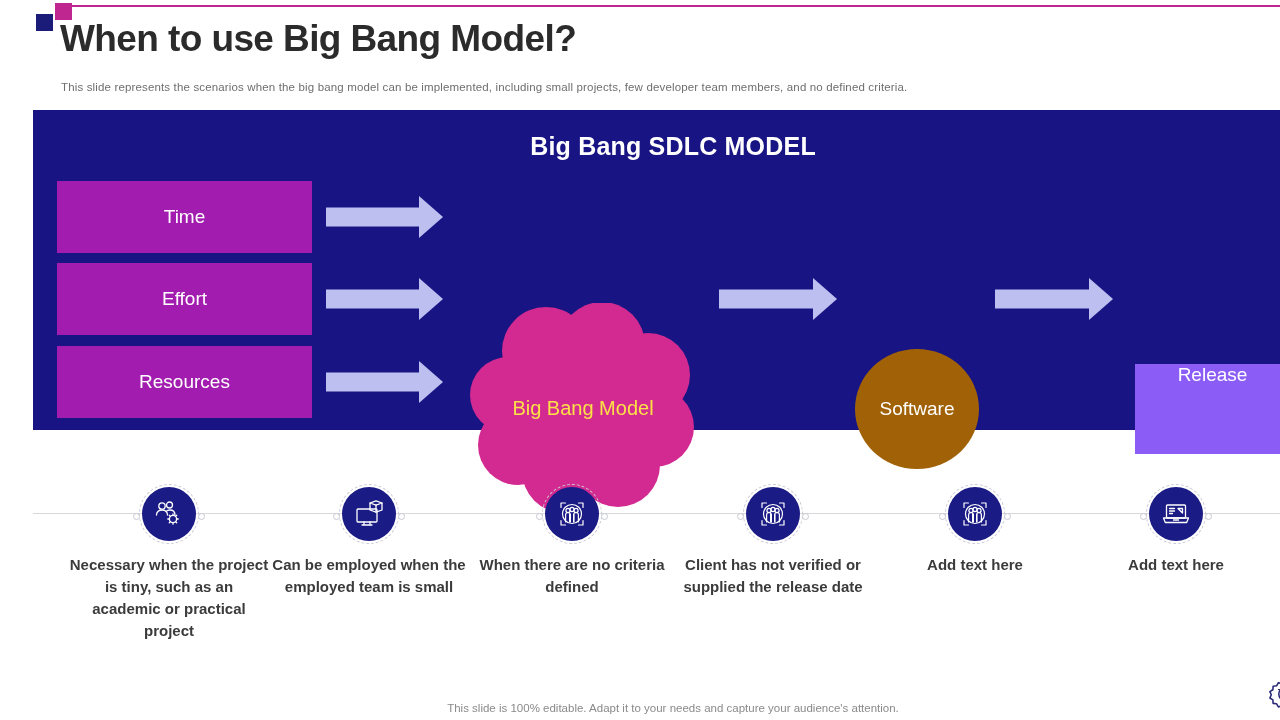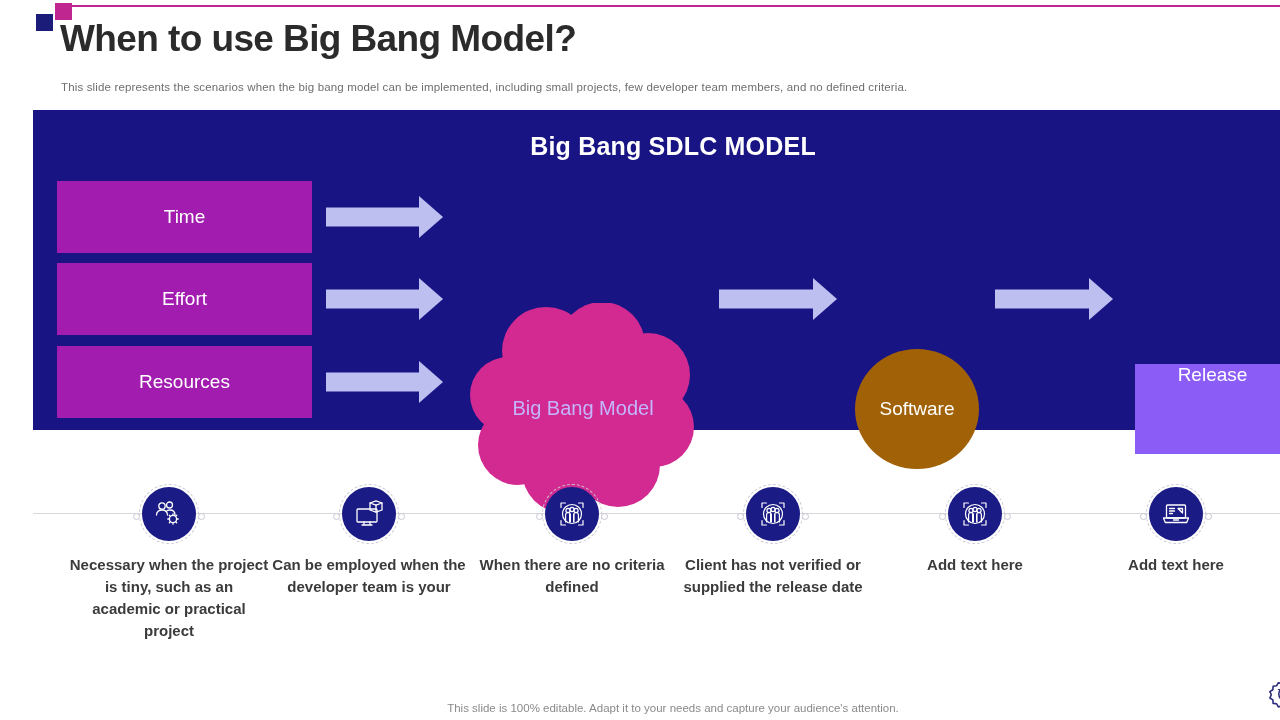--- a/index.html
+++ b/index.html
@@ -85,21 +85,21 @@
   .a-out .head { left: 94px; }
 
   
   .cloud {
     position: absolute; left: 435px; top: 193px;
     width: 226px; height: 210px;
   }
   .cloud-label {
     position: absolute; left: 0; top: 0; width: 226px; height: 210px;
     display: flex; align-items: center; justify-content: center;
-    color: #c4b5fd; font-size: 20px; z-index: 3; padding-left: 4px;
+    color: #fde047; font-size: 20px; z-index: 3; padding-left: 4px;
   }
 
   
   .circle {
     position: absolute; left: 822px; top: 239px;
     width: 124px; height: 120px; border-radius: 50%;
     background: #a16207; color: #ffffff;
     display: flex; align-items: center; justify-content: center;
     font-size: 19px;
   }
@@ -247,21 +247,21 @@
     <div class="node r"></div>
     <div class="tl-circle">
       <svg viewBox="0 0 32 32" fill="none" stroke="#ffffff" stroke-width="1.3" stroke-linecap="round" stroke-linejoin="round">
         <rect x="4" y="11" width="20" height="13" rx="1"></rect>
         <path d="M11 24v3h6v-3M9 27h10"></path>
         <path d="M17 5l6-2.2L29 5l-6 2.2z"></path>
         <path d="M17 5v7l6 2.2 6-2.2V5"></path>
           <path d="M23 7.2v7"></path>
       </svg>
     </div>
-    <div class="tl-caption">Can be employed when the developer team is your</div>
+    <div class="tl-caption">Can be employed when the employed team is small</div>
   </div>
 
   <div class="tl-item" style="left:439px">
     <div class="tl-ring"></div>
     <div class="node l"></div>
     <div class="node r"></div>
     <div class="tl-circle">
       <svg viewBox="0 0 32 32" fill="none" stroke="#ffffff" stroke-width="1.2" stroke-linecap="round" stroke-linejoin="round">
         <circle cx="16" cy="16" r="9.5"></circle>
         <circle cx="12" cy="12.5" r="2.1"></circle>

